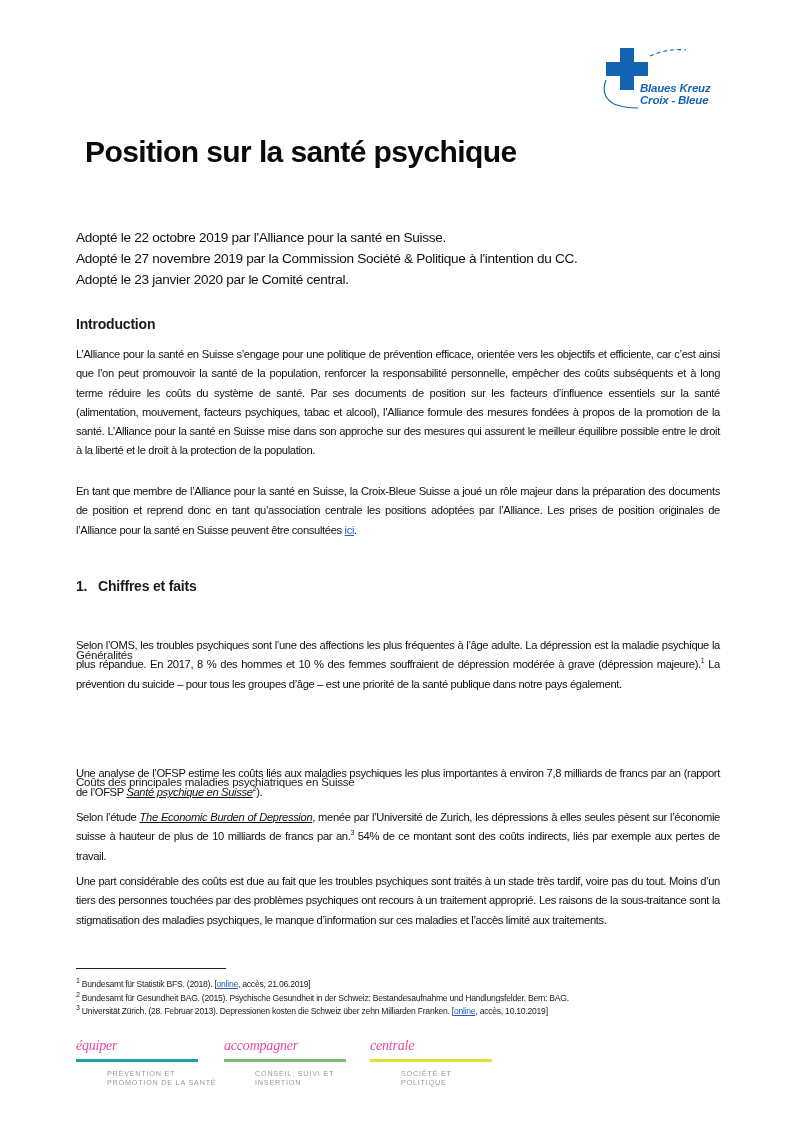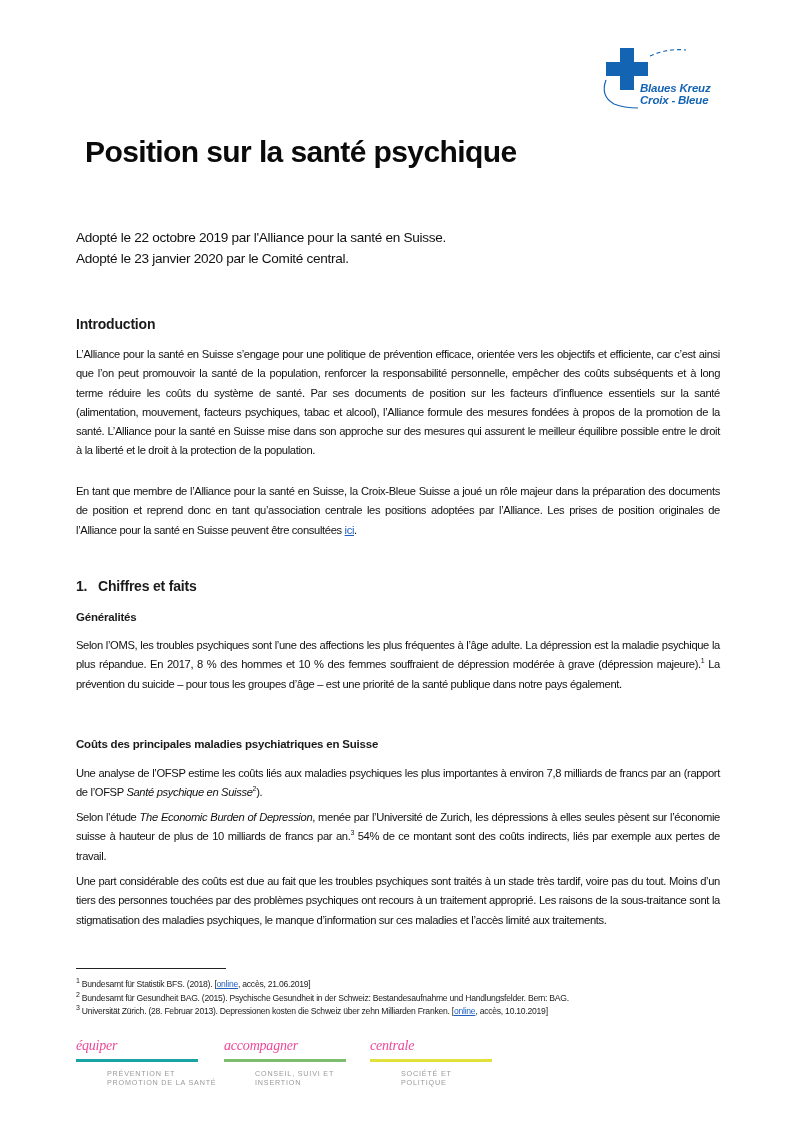--- a/index.html
+++ b/index.html
@@ -12,25 +12,25 @@
     .logo svg { position: absolute; left: 0; top: 0; }
     .logo-text { position: absolute; left: 42px; top: 38px; color: #1464b4; font-style: italic; font-weight: bold; font-size: 11.5px; line-height: 12px; letter-spacing: -0.2px; }
     .logo-text div { white-space: nowrap; }
 
     .title { position: absolute; left: 76px; top: 126px; font-size: 30px; font-weight: bold; letter-spacing: -0.6px; margin: 9px; color: #0a0a0a; }
 
     .adopted { position: absolute; left: 76px; top: 206px; font-size: 13.6px; line-height: 21px; letter-spacing: -0.3px; margin-top: 21px; }
     .adopted div { white-space: nowrap; }
 
     .h2 { position: absolute; left: 76px; font-size: 14px; font-weight: bold; letter-spacing: -0.2px; color: #1a1a1a; }
-    .h3 { position: absolute; left: 76px; font-size: 11.5px; font-weight: bold; letter-spacing: -0.2px; color: #1a1a1a; }
+    .h3 { position: absolute; left: 76px; font-size: 11.5px; font-weight: normal; letter-spacing: -0.2px; color: #1a1a1a; margin-top: 38px; }
     .h2 .num { display: inline-block; width: 22px; }
 
     .para { position: absolute; left: 76px; width: 644px; font-size: 11.2px; line-height: 19.3px; letter-spacing: -0.35px; text-align: justify; color: #111; }
-    .para em { font-style: italic; }
+    .para em { font-style: italic; text-decoration: underline; }
     .link { color: #1f5fbf; text-decoration: underline; cursor: pointer; }
     sup { font-size: 7px; vertical-align: super; line-height: 0; }
 
     .fn-rule { position: absolute; left: 76px; top: 968px; width: 150px; height: 1px; background: #222; }
     .footnotes { position: absolute; left: 76px; top: 978px; font-size: 8.6px; line-height: 13.6px; letter-spacing: -0.25px; color: #222; }
     .footnotes div { white-space: nowrap; }
 
     .pillar { position: absolute; top: 1026px; width: 124px; }
     .pillar .word { font-family: Liberation Serif, serif; font-style: italic; font-size: 14px; color: #ec4899; letter-spacing: -0.2px; height: 20px; margin-top: 12px; }
     .pillar .bar { height: 3px; width: 122px; margin-top: 1px; }
@@ -49,20 +49,21 @@
   <div class="logo-text">
     <div>Blaues Kreuz</div>
     <div>Croix - Bleue</div>
   </div>
 </div>
 
 <h1 class="title">Position sur la santé psychique</h1>
 
 <div class="adopted">
   <div>Adopté le 22 octobre 2019 par l'Alliance pour la santé en Suisse.</div>
+  <div>Adopté le 27 novembre 2019 par la Commission Société &amp; Politique à l'intention du CC.</div>
   <div>Adopté le 23 janvier 2020 par le Comité central.</div>
 </div>
 
 <div class="h2" style="top:316px;">Introduction</div>
 <div class="para" style="top:345px;">L’Alliance pour la santé en Suisse s’engage pour une politique de prévention efficace, orientée vers les objectifs et efficiente, car c’est ainsi que l’on peut promouvoir la santé de la population, renforcer la responsabilité personnelle, empêcher des coûts subséquents et à long terme réduire les coûts du système de santé. Par ses documents de position sur les facteurs d’influence essentiels sur la santé (alimentation, mouvement, facteurs psychiques, tabac et alcool), l’Alliance formule des mesures fondées à propos de la promotion de la santé. L’Alliance pour la santé en Suisse mise dans son approche sur des mesures qui assurent le meilleur équilibre possible entre le droit à la liberté et le droit à la protection de la population.</div>
 <div class="para" style="top:482px;"><span>En tant que membre de l’Alliance pour la santé en Suisse, la Croix-Bleue Suisse a joué un rôle majeur dans la préparation des documents de position et reprend donc en tant qu’association centrale les positions adoptées par l’Alliance. Les prises de position originales de l’Alliance pour la santé en Suisse peuvent être consultées </span><span class="link">ici</span><span>.</span></div>
 
 <div class="h2" style="top:578px;"><span class="num">1.</span><span>Chiffres et faits</span></div>
 
 <div class="h3" style="top:611px;">Généralités</div>

